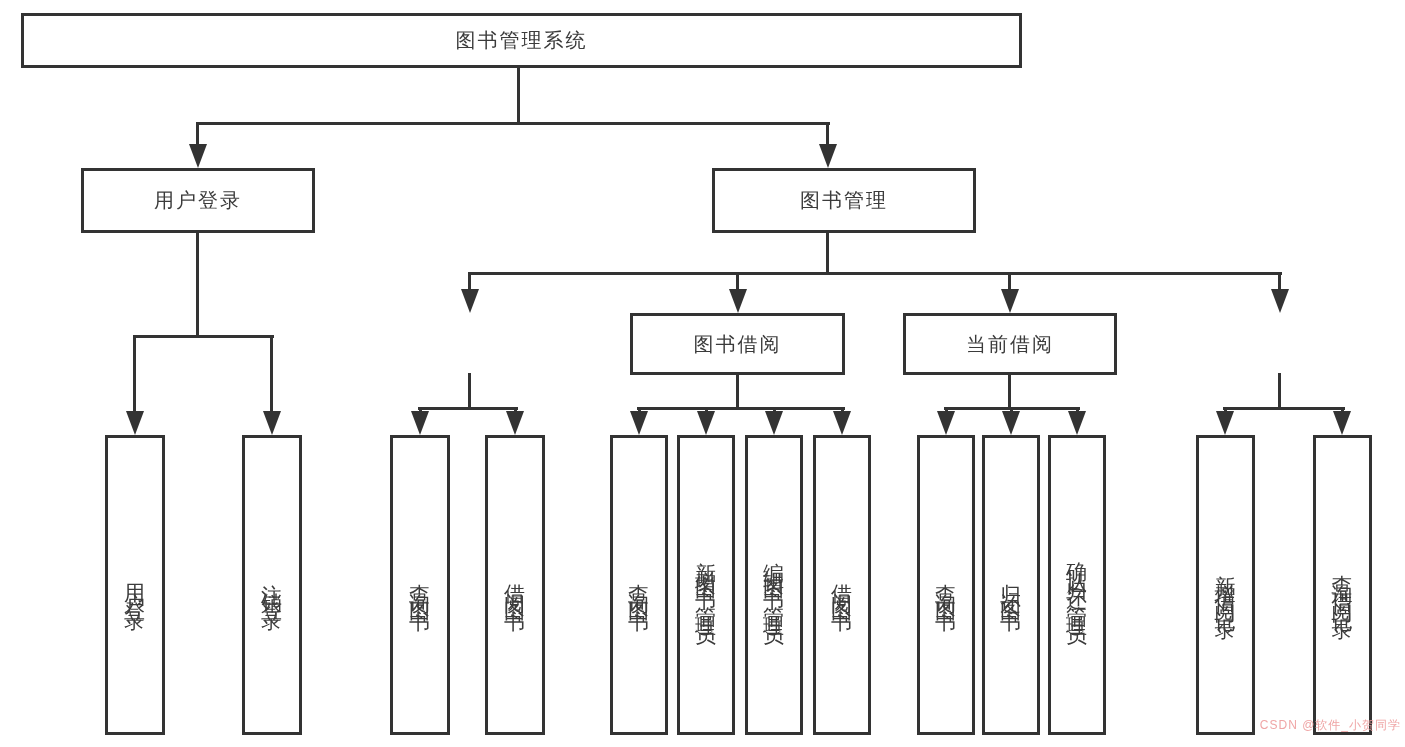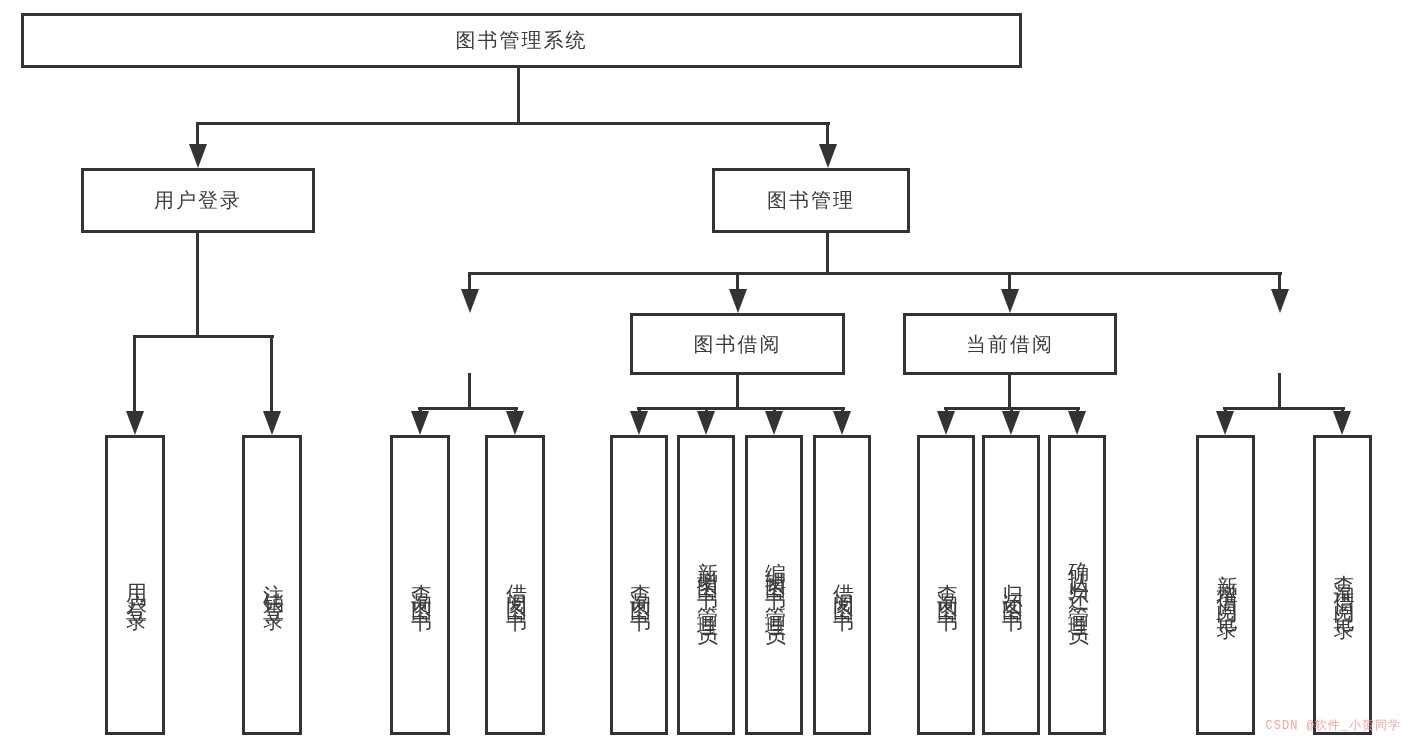--- a/index.html
+++ b/index.html
@@ -1,20 +1,20 @@
 <!DOCTYPE html>
 <html><head>
 <meta charset="utf-8">
 <style>
   html,body{margin:0;padding:0;background:#ffffff;}
   .stage{
     position:relative;
     width:1405px;height:747px;
     background:#ffffff;
-    font-family:Liberation Mono, monospace;
+    font-family:Liberation Sans, sans-serif;
     overflow:hidden;
   }
   .hbox{
     position:absolute;
     box-sizing:border-box;
     border:3px solid #333333;
     background:#ffffff;
     display:flex;align-items:center;justify-content:center;
     font-size:20px;color:#3b3b3b;letter-spacing:2px;
     white-space:nowrap;
@@ -57,21 +57,21 @@
 
   <div class="vline" style="left:517px;top:68px;height:57px"></div>
 
   <div class="hline" style="left:196px;top:122px;width:634px"></div>
   <div class="vline" style="left:196px;top:122px;height:24px"></div>
   <div class="arrow" style="left:189px;top:144px"></div>
   <div class="vline" style="left:826px;top:122px;height:24px"></div>
   <div class="arrow" style="left:819px;top:144px"></div>
 
   <div class="hbox" style="left:81px;top:168px;width:234px;height:65px">用户登录</div>
-  <div class="hbox" style="left:712px;top:168px;width:198px;height:65px">图书管理</div>
+  <div class="hbox" style="left:712px;top:168px;width:264px;height:65px">图书管理</div>
 
   <div class="vline" style="left:196px;top:233px;height:105px"></div>
   <div class="hline" style="left:133px;top:335px;width:141px"></div>
   <div class="vline" style="left:133px;top:335px;height:78px"></div>
   <div class="arrow" style="left:126px;top:411px"></div>
   <div class="vline" style="left:270px;top:335px;height:78px"></div>
   <div class="arrow" style="left:263px;top:411px"></div>
 
   <div class="vline" style="left:826px;top:233px;height:42px"></div>
   <div class="hline" style="left:468px;top:272px;width:814px"></div>

